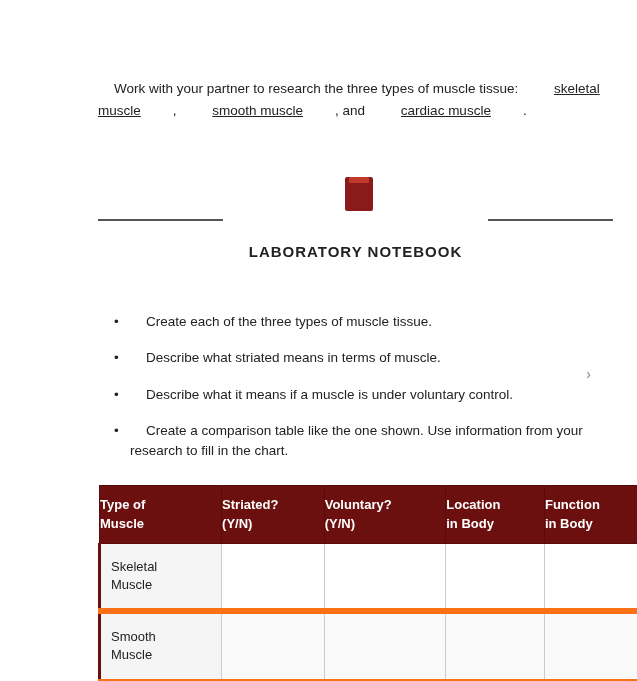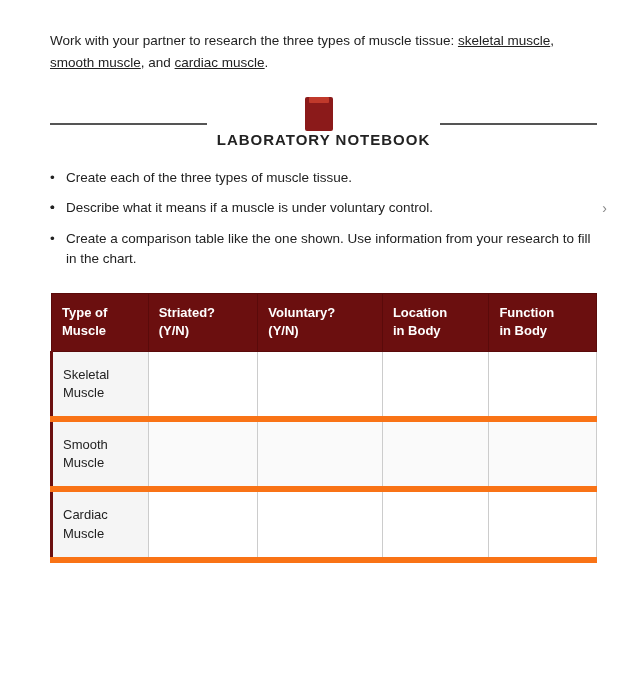--- a/index.html
+++ b/index.html
@@ -1,15 +1,15 @@
 <!DOCTYPE html>
 <html><head>
   <meta charset="utf-8">
   <style>
-    * { margin: 0; padding: 0; box-sizing: border-box; }
+    * { margin: 16px; padding: 0; box-sizing: border-box; }
 
     body {
       width: 637px;
       min-height: 681px;
       background: #ffffff;
       font-family: Arial, sans-serif;
       font-size: 14px;
       color: #222;
       padding: 30px 40px 30px 50px;
     }
@@ -121,21 +121,21 @@
     }
 
     thead tr {
       background: #6b0f0f;
     }
 
     thead th {
       color: #fff;
       font-size: 13px;
       font-weight: bold;
-      padding: 10px 10px;
+      padding: 10px 0;
       text-align: left;
       border: 1px solid #5a0a0a;
       line-height: 1.4;
     }
 
     tbody tr {
       border-bottom: 6px solid #f97316;
     }
 
     tbody td {
@@ -172,20 +172,21 @@
 <div class="lab-notebook-bar">
   <div class="lab-notebook-inner">
     <div class="notebook-icon"></div>
     <span class="notebook-label">LABORATORY NOTEBOOK</span>
   </div>
 </div>
 
 <ul class="bullet-list">
   <li><span>Create each of the three types of muscle tissue.</span></li>
   <li>
+    <span>Describe what striated means in terms of muscle.</span>
     <span class="caret-icon">›</span>
   </li>
   <li><span>Describe what it means if a muscle is under voluntary control.</span></li>
   <li><span>Create a comparison table like the one shown. Use information from your research to fill in the chart.</span></li>
 </ul>
 
 <table>
   <thead>
     <tr>
       <th>Type of<br>Muscle</th>

